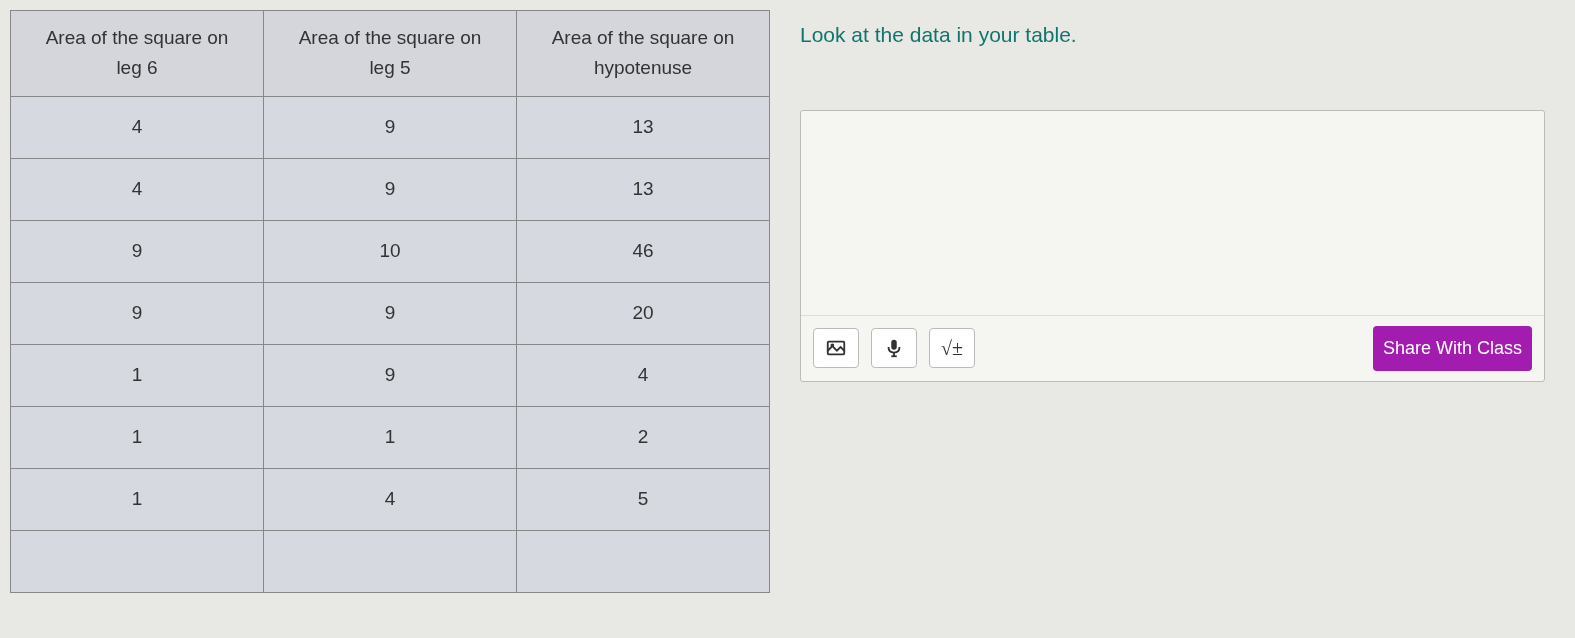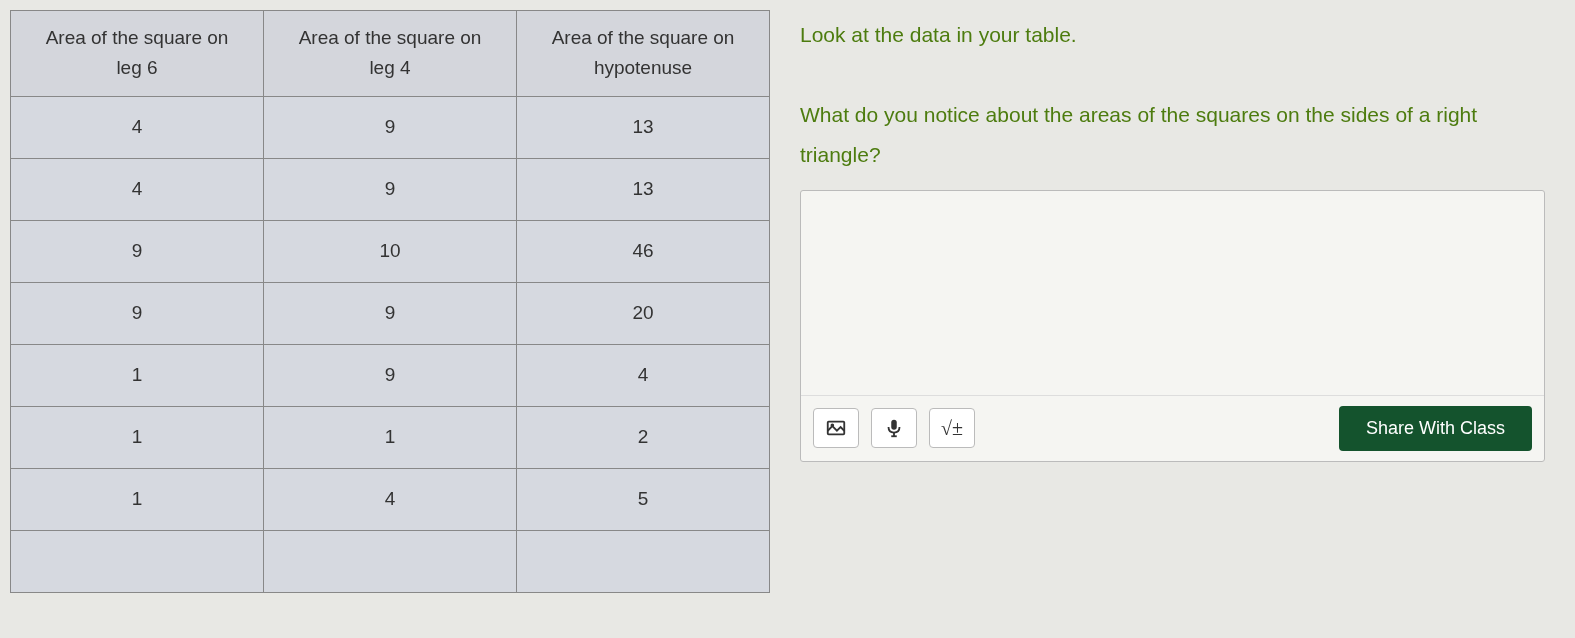--- a/index.html
+++ b/index.html
@@ -45,21 +45,21 @@
       border: 1px solid #888;
       padding: 15px;
       text-align: center;
       font-size: 19px;
       color: #333;
       height: 62px;
       background: #d6d9e0;
     }
     .prompt-text {
       font-size: 21px;
-      color: #4d7c0f;
+      color: #0f766e;
       line-height: 1.9;
       margin-bottom: 15px;
     }
     .answer-box {
       width: 100%;
       border: 1px solid #bbb;
       background: #f5f5f2;
       border-radius: 3px;
     }
     .text-input {
@@ -94,44 +94,44 @@
       color: #333;
     }
     .tool-btn svg {
       width: 22px;
       height: 22px;
     }
     .spacer {
       flex: 1;
     }
     .share-btn {
-      background: #14532d;
+      background: #a21caf;
       color: #fff;
       border: none;
-      padding: 12px 27px;
+      padding: 12px 10px;
       font-size: 18px;
       border-radius: 4px;
       cursor: pointer;
       margin-left: 28px;
     }
   </style>
 </head>
 <body>
 
 <div class="left-panel">
   <table>
     <thead>
       <tr>
         <th>
           <span>Area of the square on</span><br>
           <span>leg 6</span>
         </th>
         <th>
           <span>Area of the square on</span><br>
-          <span>leg 4</span>
+          <span>leg 5</span>
         </th>
         <th>
           <span>Area of the square on</span><br>
           <span>hypotenuse</span>
         </th>
       </tr>
     </thead>
     <tbody>
       <tr>
         <td>4</td>
@@ -174,21 +174,20 @@
         <td></td>
       </tr>
     </tbody>
   </table>
 </div>
 
 <div class="right-panel">
   <div class="prompt-text">
     <p>Look at the data in your table.</p>
     <br>
-    <p>What do you notice about the areas of the squares on the sides of a right triangle?</p>
   </div>
 
   <div class="answer-box">
     <textarea class="text-input" placeholder="" style=""></textarea>
     <div class="toolbar">
       <button class="tool-btn">
         <svg viewBox="0 0 24 24" fill="none" stroke="#333" stroke-width="2">
           <rect x="3" y="5" width="18" height="14" rx="1"></rect>
           <path d="M3 15 L8 10 L13 15 L17 11 L21 15"></path>
           <circle cx="8" cy="9" r="1" fill="#333"></circle>

